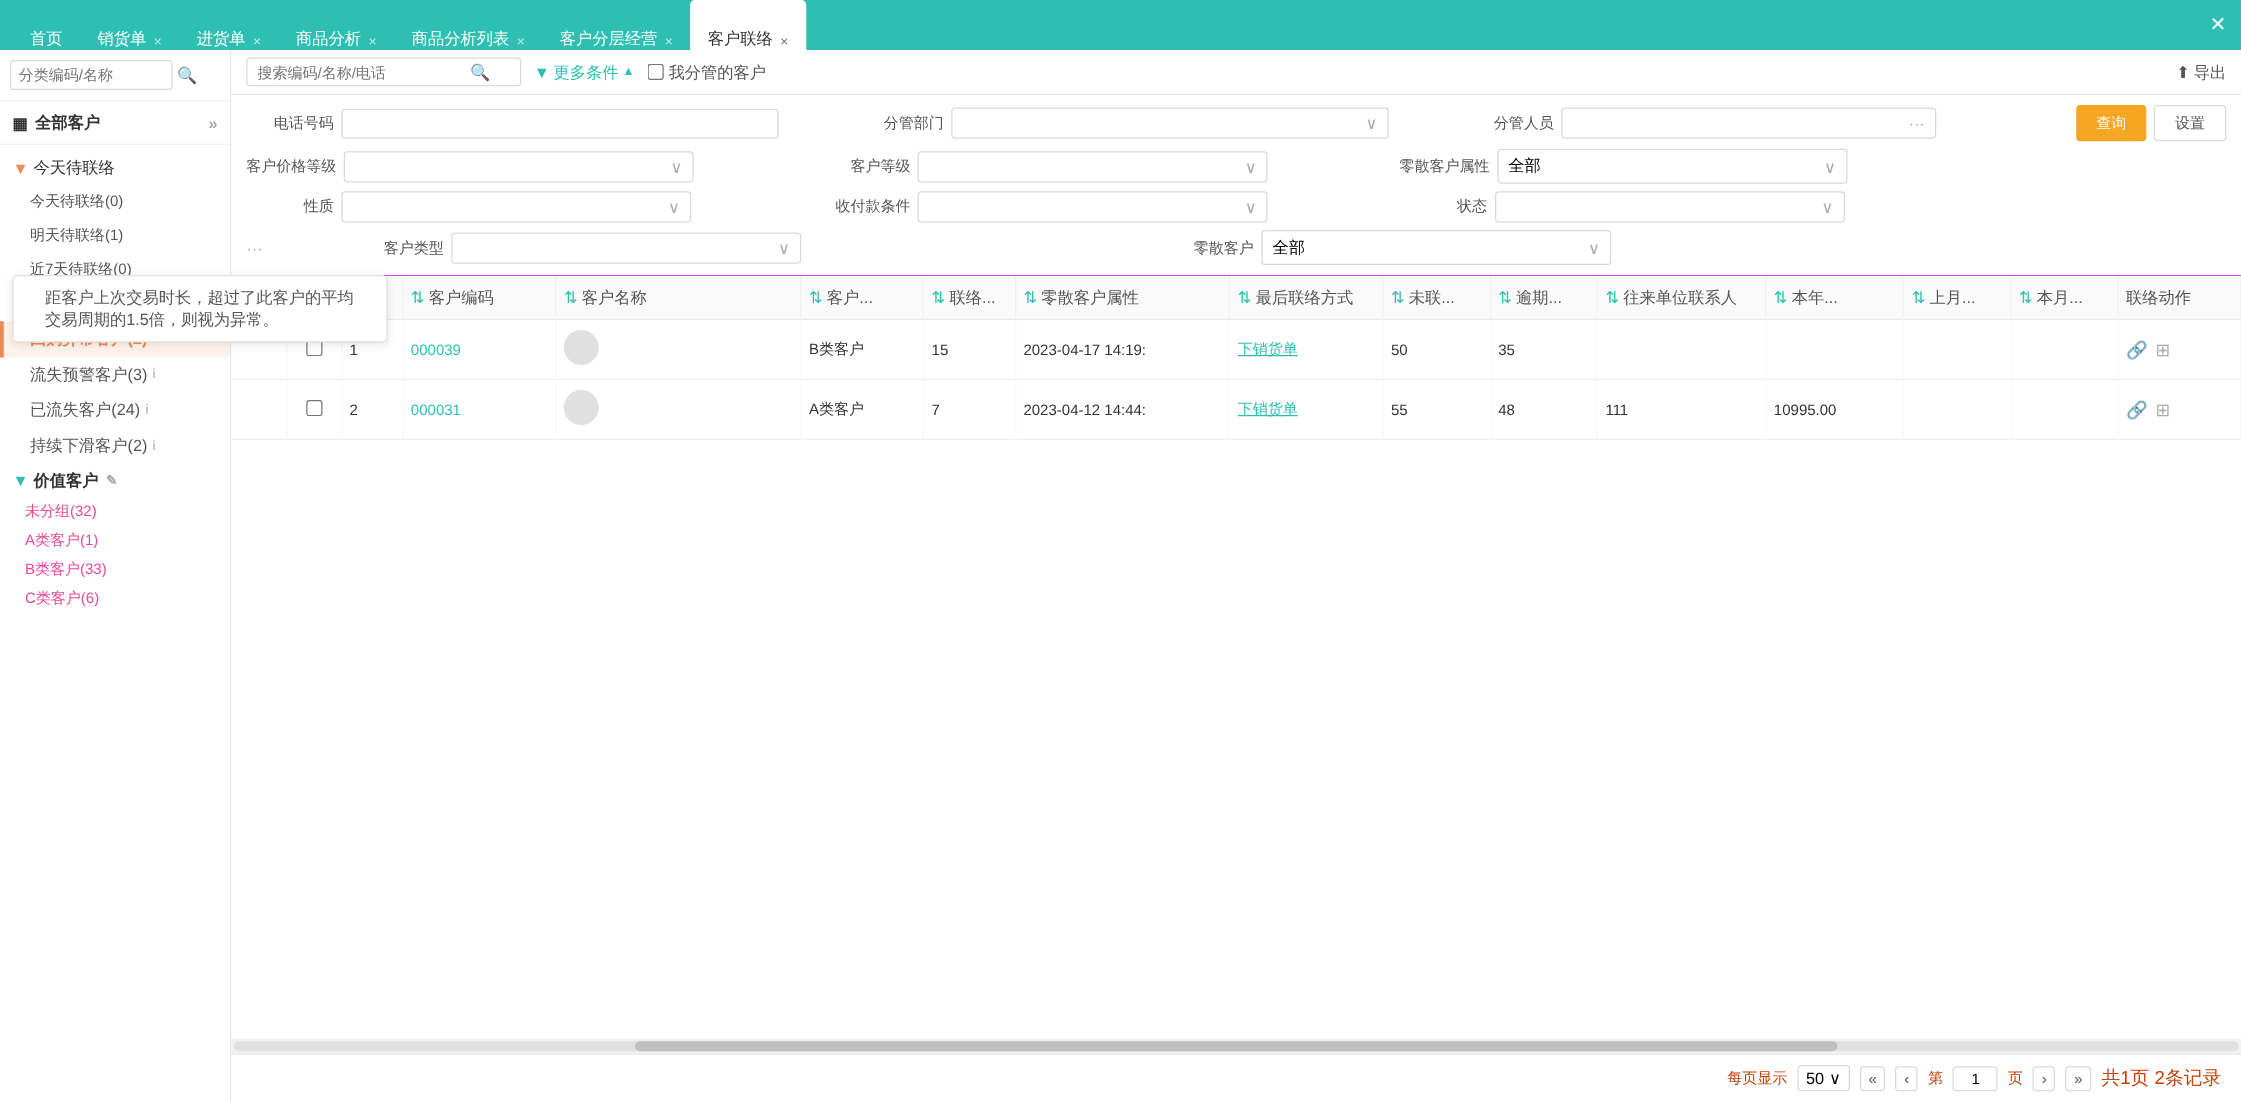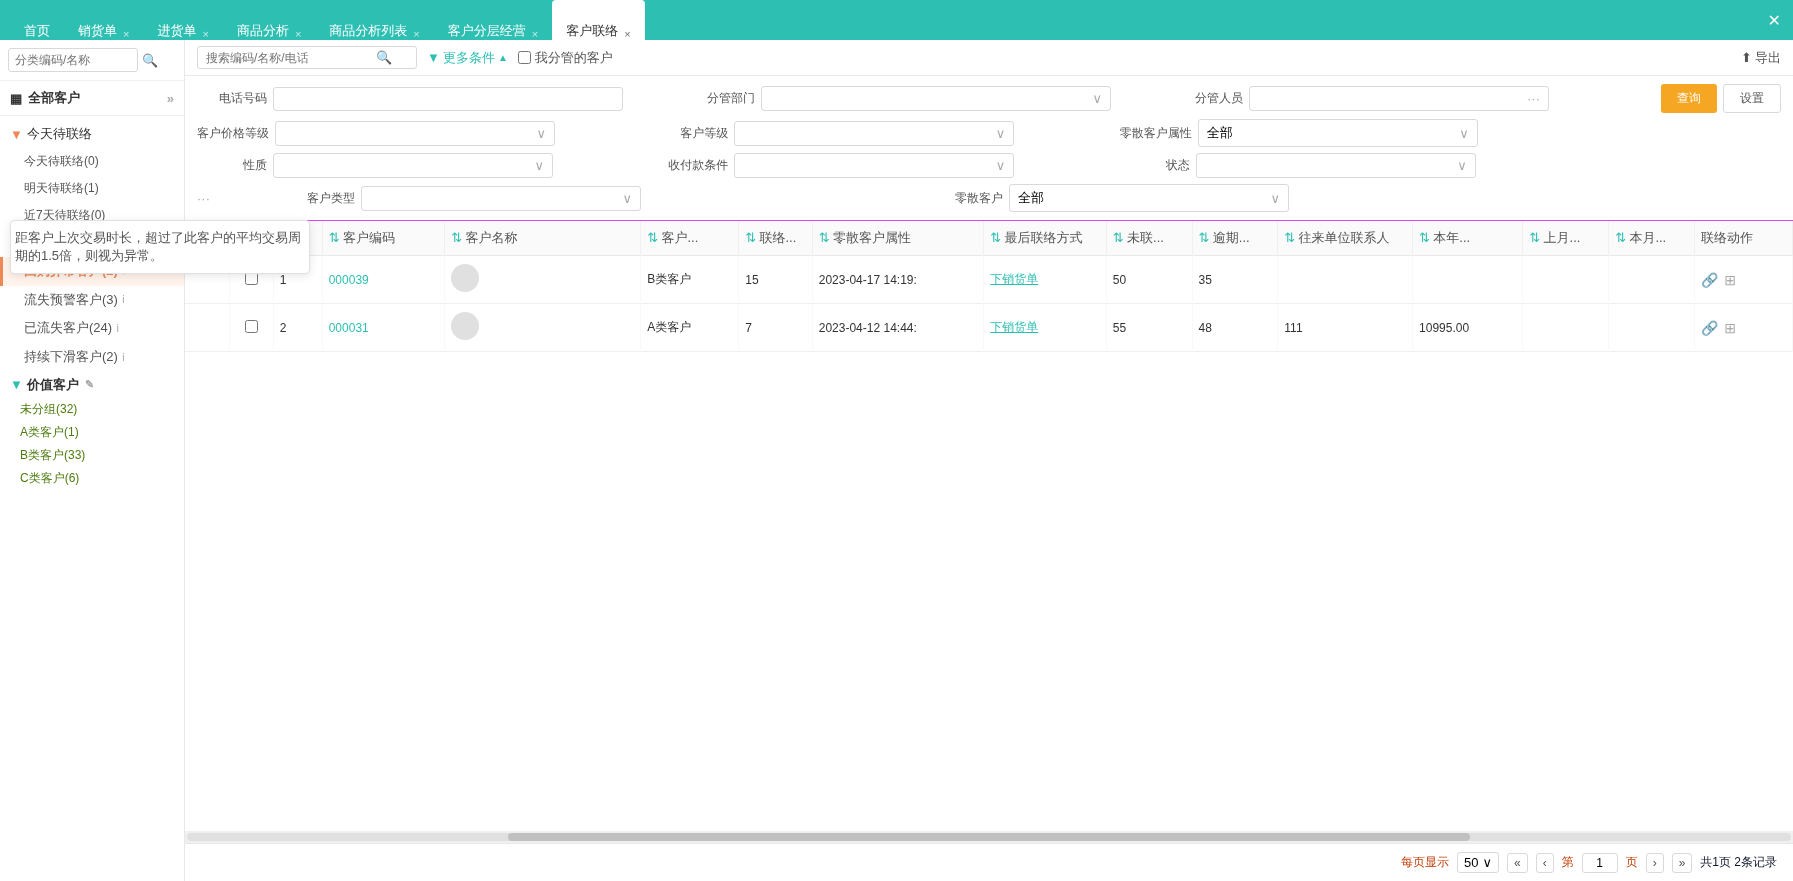--- a/index.html
+++ b/index.html
@@ -64,21 +64,21 @@
     .tree-item {
       padding: 4px 10px 4px 24px; color: #555; cursor: pointer; font-size: 12px;
       line-height: 1.6;
     }
     .tree-item.active { background: #fff3eb; color: #e85; font-weight: bold; }
     .tree-item.orange-bar { border-left: 3px solid #e85; padding-left: 21px; }
     .sidebar-bottom-group {
       display: flex; align-items: center; padding: 4px 10px;
       color: #333; cursor: pointer; font-size: 12px; font-weight: bold;
     }
-    .sidebar-subitem { padding: 3px 10px 3px 20px; font-size: 12px; color: #4d7c0f; cursor: pointer; }
+    .sidebar-subitem { padding: 3px 10px 3px 20px; font-size: 12px; color: #ec4899; cursor: pointer; }
 
     
     .content-area {
       flex: 1; display: flex; flex-direction: column; overflow: hidden;
     }
 
     
     .filter-bar {
       background: #fff; border-bottom: 1px solid #e8e8e8; padding: 6px 12px;
       display: flex; align-items: center; gap: 10px; flex-wrap: wrap;
@@ -167,39 +167,39 @@
       display: inline-flex; align-items: center; gap: 4px; cursor: pointer;
     }
     .pagination-btn {
       border: 1px solid #d9d9d9; border-radius: 3px; padding: 2px 6px;
       cursor: pointer; color: #555; background: #fff; font-size: 12px;
     }
     .pagination-input {
       border: 1px solid #d9d9d9; border-radius: 3px; padding: 2px 4px;
       width: 36px; text-align: center; font-size: 12px; outline: none;
     }
-    .pagination-total { color: #0f172a; font-size: 12px; }
+    .pagination-total { color: #c2410c; font-size: 15px; }
 
     
     .bottom-scroll {
       height: 12px; background: #f0f0f0; display: flex; align-items: center;
       padding: 0 2px;
     }
     .bottom-scroll-track {
       flex: 1; height: 8px; background: #e0e0e0; border-radius: 4px; position: relative;
     }
     .bottom-scroll-thumb {
       position: absolute; left: 20%; width: 60%; height: 8px; background: #c0c0c0; border-radius: 4px;
     }
 
     
     .tooltip-box {
       position: absolute; left: 10px; top: 220px;
       background: #fff; border: 1px solid #e0e0e0; border-radius: 4px;
-      padding: 8px 4px; font-size: 12px; color: #555; max-width: 300px;
+      padding: 8px 25px; font-size: 12px; color: #555; max-width: 300px;
       box-shadow: 0 2px 8px rgba(0,0,0,0.1); z-index: 100;
     }
   </style>
 </head>
 <body>
 
 <div class="top-nav">
   <div class="nav-tab">
     <span>首页</span>
   </div>

